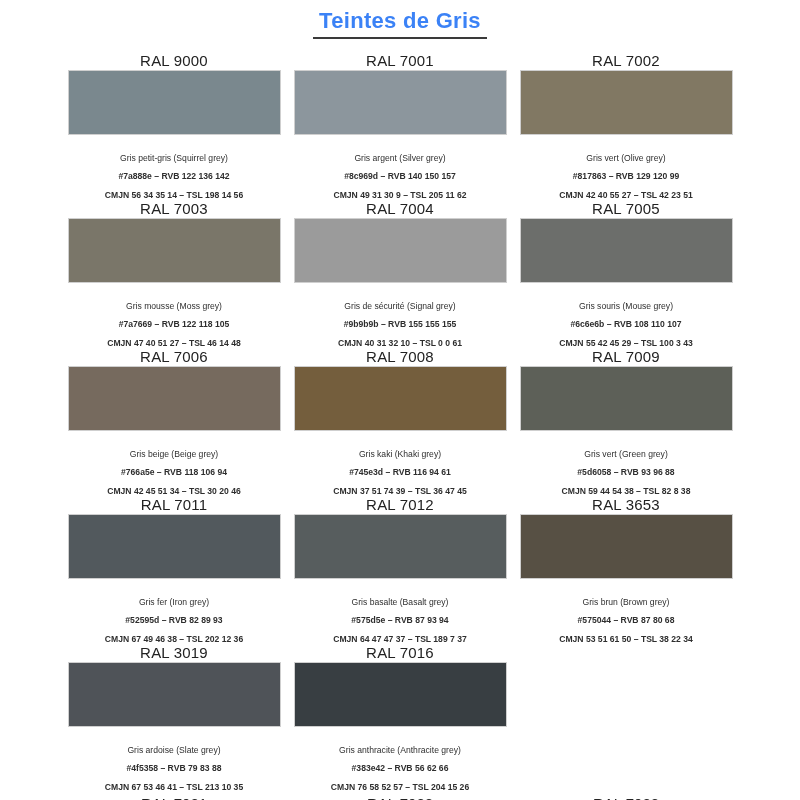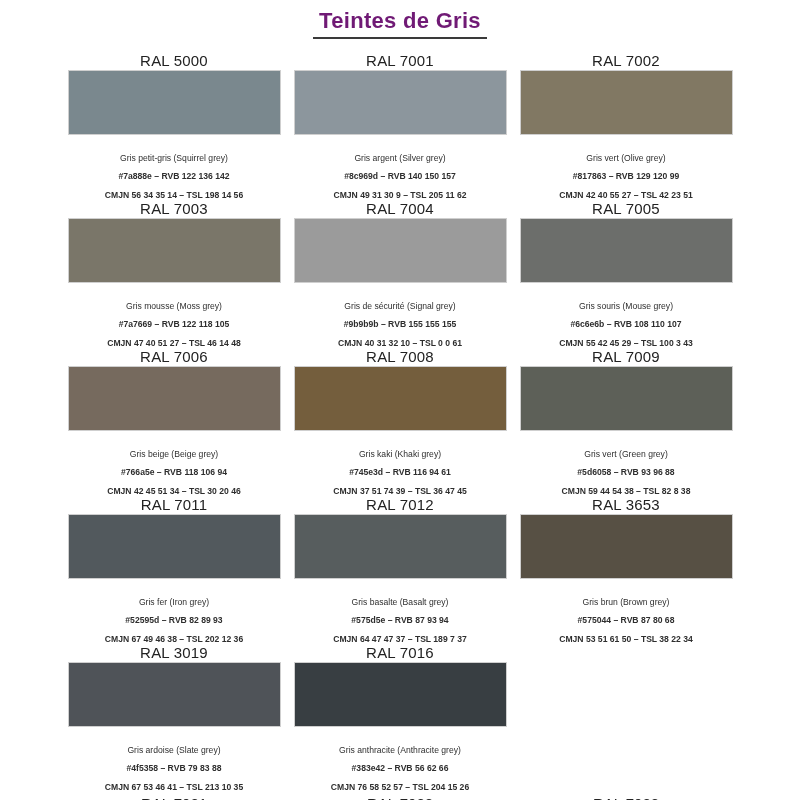--- a/index.html
+++ b/index.html
@@ -28,21 +28,21 @@
     width: 100%;
     text-align: center;
     padding-top: 8px;
     box-sizing: border-box;
   }
   .title {
     display: inline-block;
     font-size: 22px;
     font-weight: bold;
     letter-spacing: 0.3px;
-    color: #701a75;
+    color: #3b82f6;
     padding: 0 6px 3px 6px;
     border-bottom: 2px solid #3a3a3a;
   }
 
   
   .grid {
     margin-top: 13px;
     padding: 0 62px;
     box-sizing: border-box;
     display: grid;
@@ -122,21 +122,21 @@
 <body>
 
 <div class="page">
 
   <div class="title-wrap">
     <span class="title">Teintes de Gris</span>
   </div>
 
   <div class="grid">
       <div class="cell">
-        <div class="ral-name">RAL 5000</div>
+        <div class="ral-name">RAL 9000</div>
         <div class="swatch" style="background-color: rgb(122, 136, 142);"></div>
         <div class="info">
           <div class="info-line">Gris petit-gris (Squirrel grey)</div>
           <div class="info-line strong">#7a888e – RVB 122 136 142</div>
           <div class="info-line strong">CMJN 56 34 35 14 – TSL 198 14 56</div>
         </div>
       </div>
       <div class="cell">
         <div class="ral-name">RAL 7001</div>
         <div class="swatch" style="background-color: rgb(140, 150, 157);"></div>

